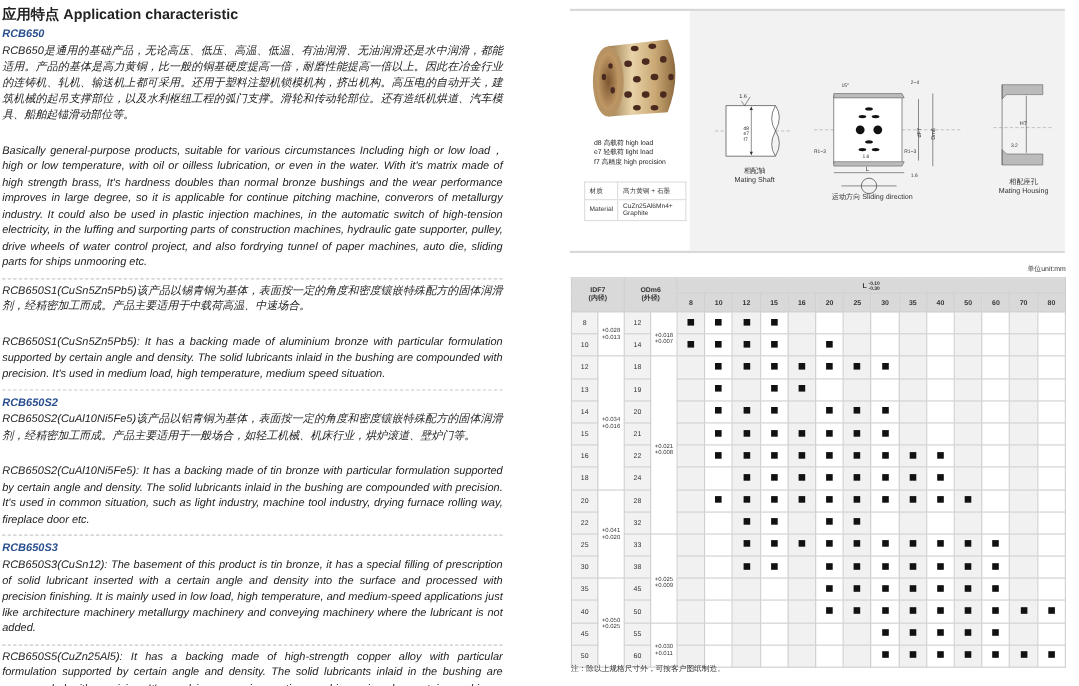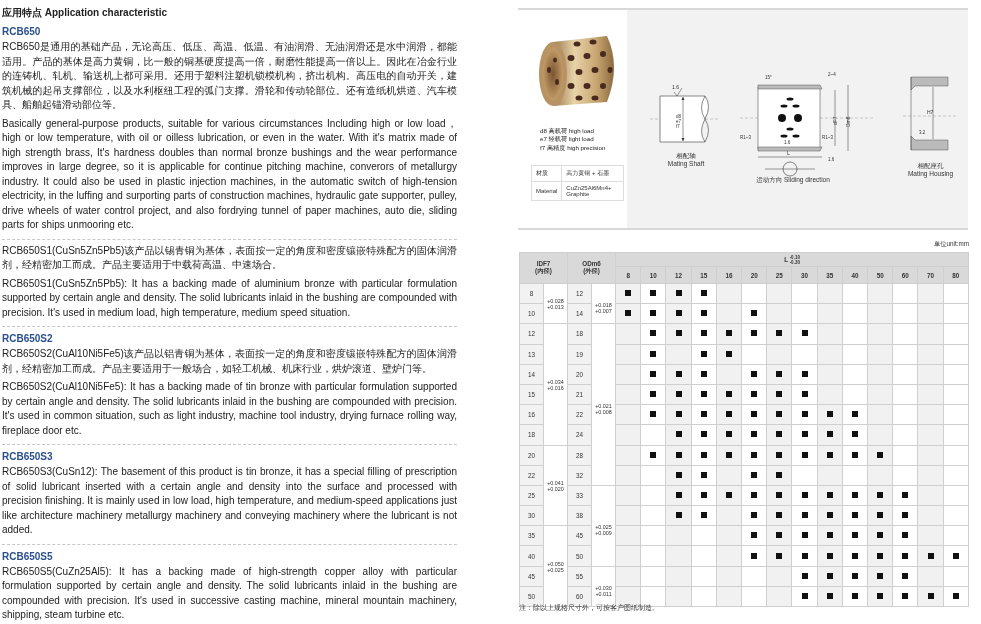--- a/index.html
+++ b/index.html
@@ -3,26 +3,26 @@
 <meta charset="utf-8">
 <style>
   * { box-sizing: border-box; margin: 0; padding: 0; }
   body {
     width: 981px; height: 624px; overflow: hidden; background: #ffffff;
     font-family: "Liberation Sans", sans-serif; color: #222;
     position: relative;
   }
   
   .left { position: absolute; left: 2px; top: 4px; width: 455px; }
-  .main-title { font-size: 10px; font-weight: bold; color: #222; height: 18px; line-height: 18px; }
-  .section { border-bottom: 1px dashed #c8c8c8; padding-bottom: 6px; margin-bottom: 4px; }
+  .main-title { font-size: 13px; font-weight: bold; color: #222; height: 18px; line-height: 18px; }
+  .section { border-bottom: 1px dashed #c8c8c8; padding-bottom: 6px; margin-bottom: 4px; font-style: italic; }
   .section:last-child { border-bottom: none; }
   .sec-title { font-size: 10px; color: #2a4f8f; font-weight: bold; line-height: 16px; margin-top: 2px; }
   .p { font-size: 10px; line-height: 14.5px; color: #222; text-align: justify; }
-  .p + .p { margin-top: 4px; }
+  .p + .p { margin-top: 18px; }
 
   
   .drawing {
     position: absolute; left: 518px; top: 8px; width: 450px; height: 222px;
     border-top: 2px solid #d8d8d8; border-bottom: 2px solid #d8d8d8; background: #fff;
   }
   .drawing .right-pane { position: absolute; left: 109px; top: 0; right: 0; bottom: 0; background: #f2f2f2; }
   .bushing {
     position: absolute; left: 17px; top: 20px; width: 90px; height: 80px;
   }
@@ -68,21 +68,20 @@
   <div class="section">
     <div class="sec-title">RCB650S2</div>
     <div class="p">RCB650S2(CuAl10Ni5Fe5)该产品以铝青铜为基体，表面按一定的角度和密度镶嵌特殊配方的固体润滑剂，经精密加工而成。产品主要适用于一般场合，如轻工机械、机床行业，烘炉滚道、壁炉门等。</div>
     <div class="p">RCB650S2(CuAl10Ni5Fe5): It has a backing made of tin bronze with particular formulation supported by certain angle and density. The solid lubricants inlaid in the bushing are compounded with precision. It's used in common situation, such as light industry, machine tool industry, drying furnace rolling way, fireplace door etc.</div>
   </div>
   <div class="section">
     <div class="sec-title">RCB650S3</div>
     <div class="p">RCB650S3(CuSn12): The basement of this product is tin bronze, it has a special filling of prescription of solid lubricant inserted with a certain angle and density into the surface and processed with precision finishing. It is mainly used in low load, high temperature, and medium-speed applications just like architecture machinery metallurgy machinery and conveying machinery where the lubricant is not added.</div>
   </div>
   <div class="section">
-    <div class="sec-title">RCB650S5</div>
     <div class="p">RCB650S5(CuZn25Al5): It has a backing made of high-strength copper alloy with particular formulation supported by certain angle and density. The solid lubricants inlaid in the bushing are compounded with precision. It's used in successive casting machine, mineral mountain machinery, shipping, steam turbine etc.</div>
   </div>
 </div>
 
 <div class="drawing">
   <div class="right-pane"></div>
 
   <svg class="bushing" viewBox="0 0 90 80" width="90" height="80">
     <defs>
       <linearGradient id="brass" x1="0" y1="0" x2="1" y2="0">

